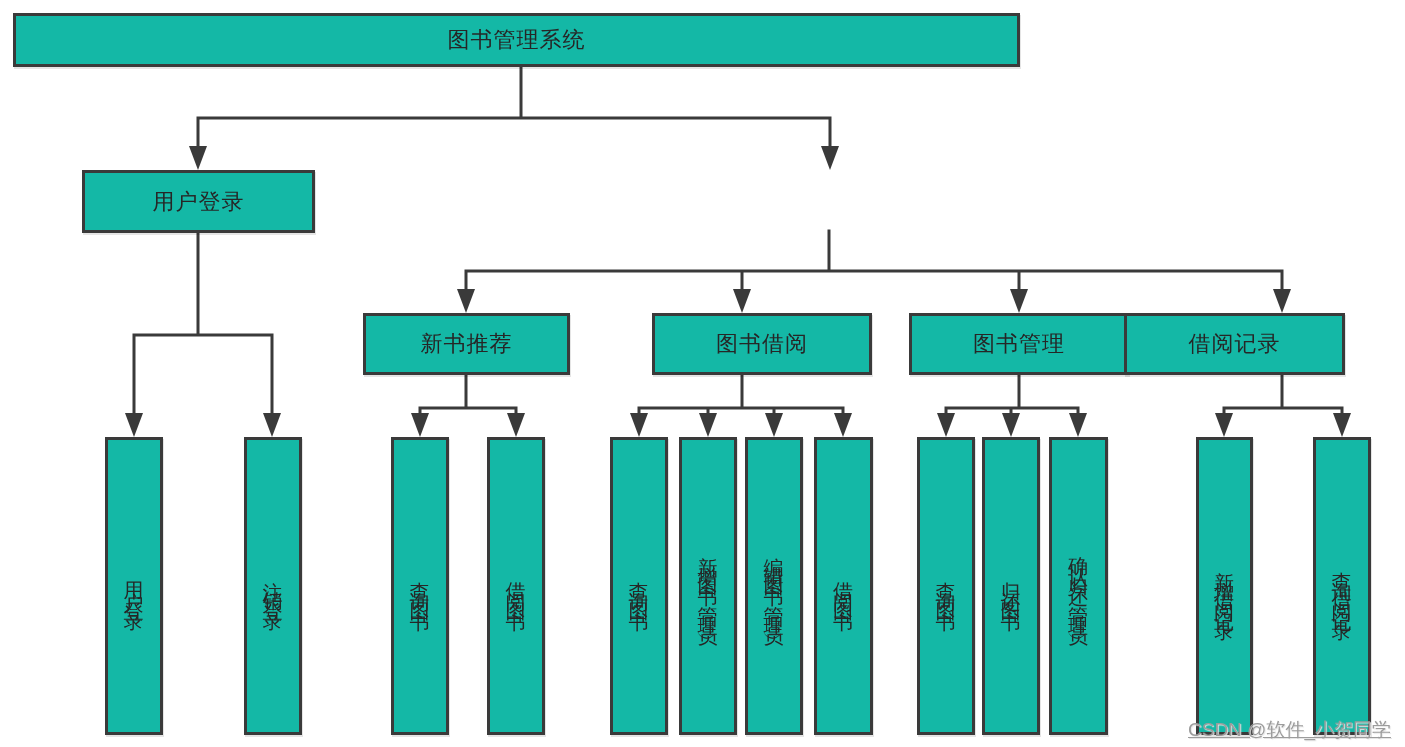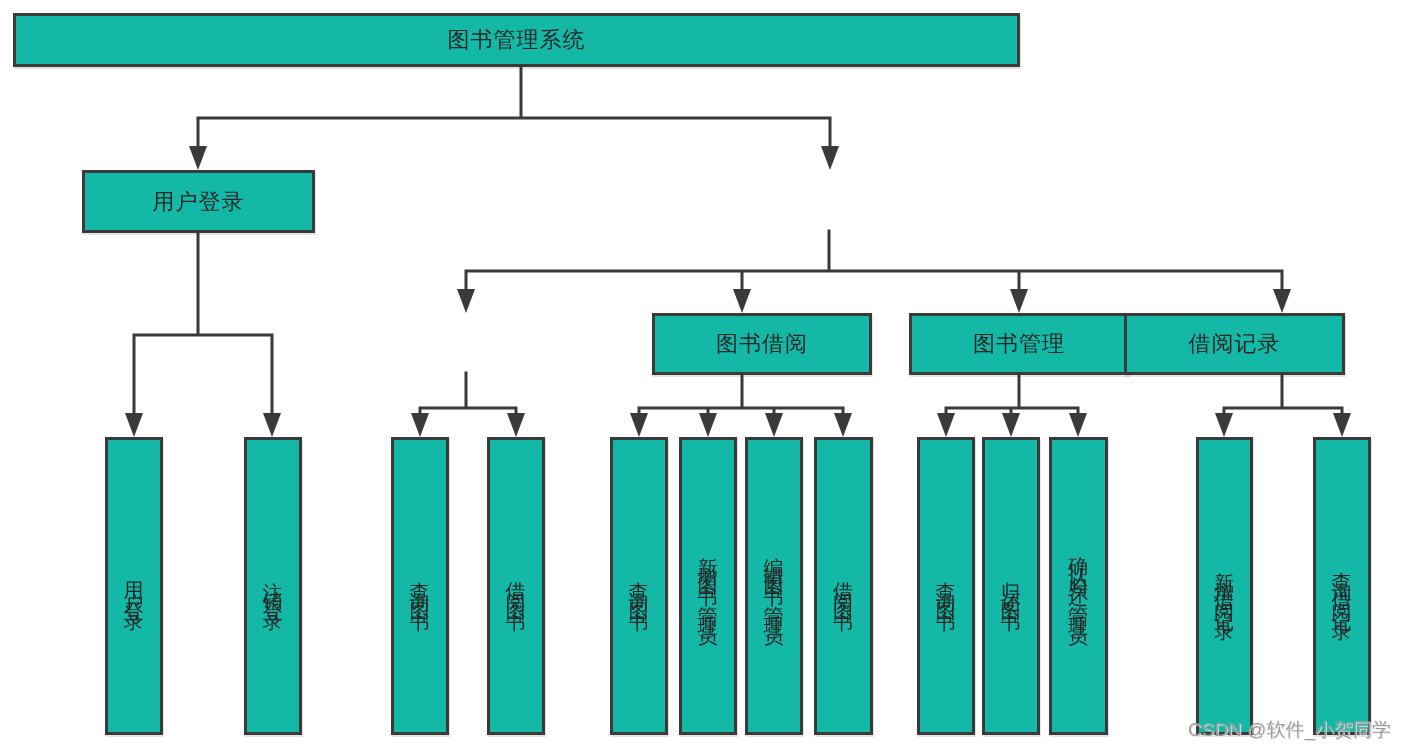--- a/index.html
+++ b/index.html
@@ -55,20 +55,21 @@
   }
   .watermark {
     position: absolute;
     left: 1188px;
     top: 717px;
     z-index: 3;
     font-size: 19px;
     color: #9c9c9c;
     text-shadow: 1px 1px 1px #e6e6e6;
     white-space: nowrap;
+    text-decoration: underline;
   }
 </style>
 </head>
 <body>
 
 <div class="canvas">
 
   <svg class="connectors" width="1405" height="747" viewBox="0 0 1405 747">
     <g stroke="#3a3a3a" stroke-width="3" fill="none" stroke-linecap="square">
 
@@ -106,20 +107,21 @@
       <polygon points="1069,413 1087,413 1078,437"></polygon>
       <polygon points="1215,413 1233,413 1224,437"></polygon>
       <polygon points="1333,413 1351,413 1342,437"></polygon>
     </g>
   </svg>
 
   <div class="box h root">图书管理系统</div>
 
   <div class="box h l2" style="left:82px;width:233px;">用户登录</div>
 
+  <div class="box h l3" style="left:363px;width:207px;">新书推荐</div>
   <div class="box h l3" style="left:652px;width:220px;">图书借阅</div>
   <div class="box h l3" style="left:909px;width:220px;">图书管理</div>
   <div class="box h l3" style="left:1124px;width:221px;">借阅记录</div>
 
   <div class="box v" style="left:105px;">用户登录</div>
   <div class="box v" style="left:244px;">注销登录</div>
 
   <div class="box v" style="left:391px;">查询图书</div>
   <div class="box v" style="left:487px;">借阅图书</div>
 

